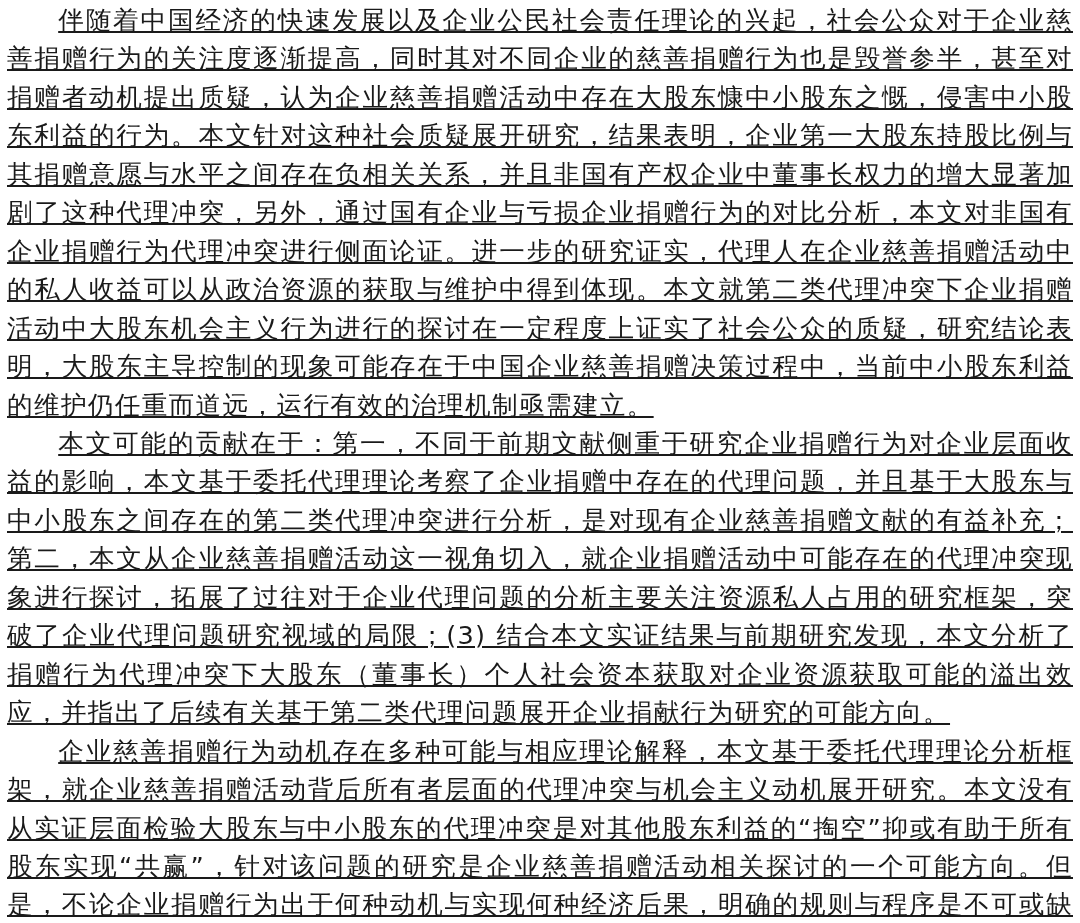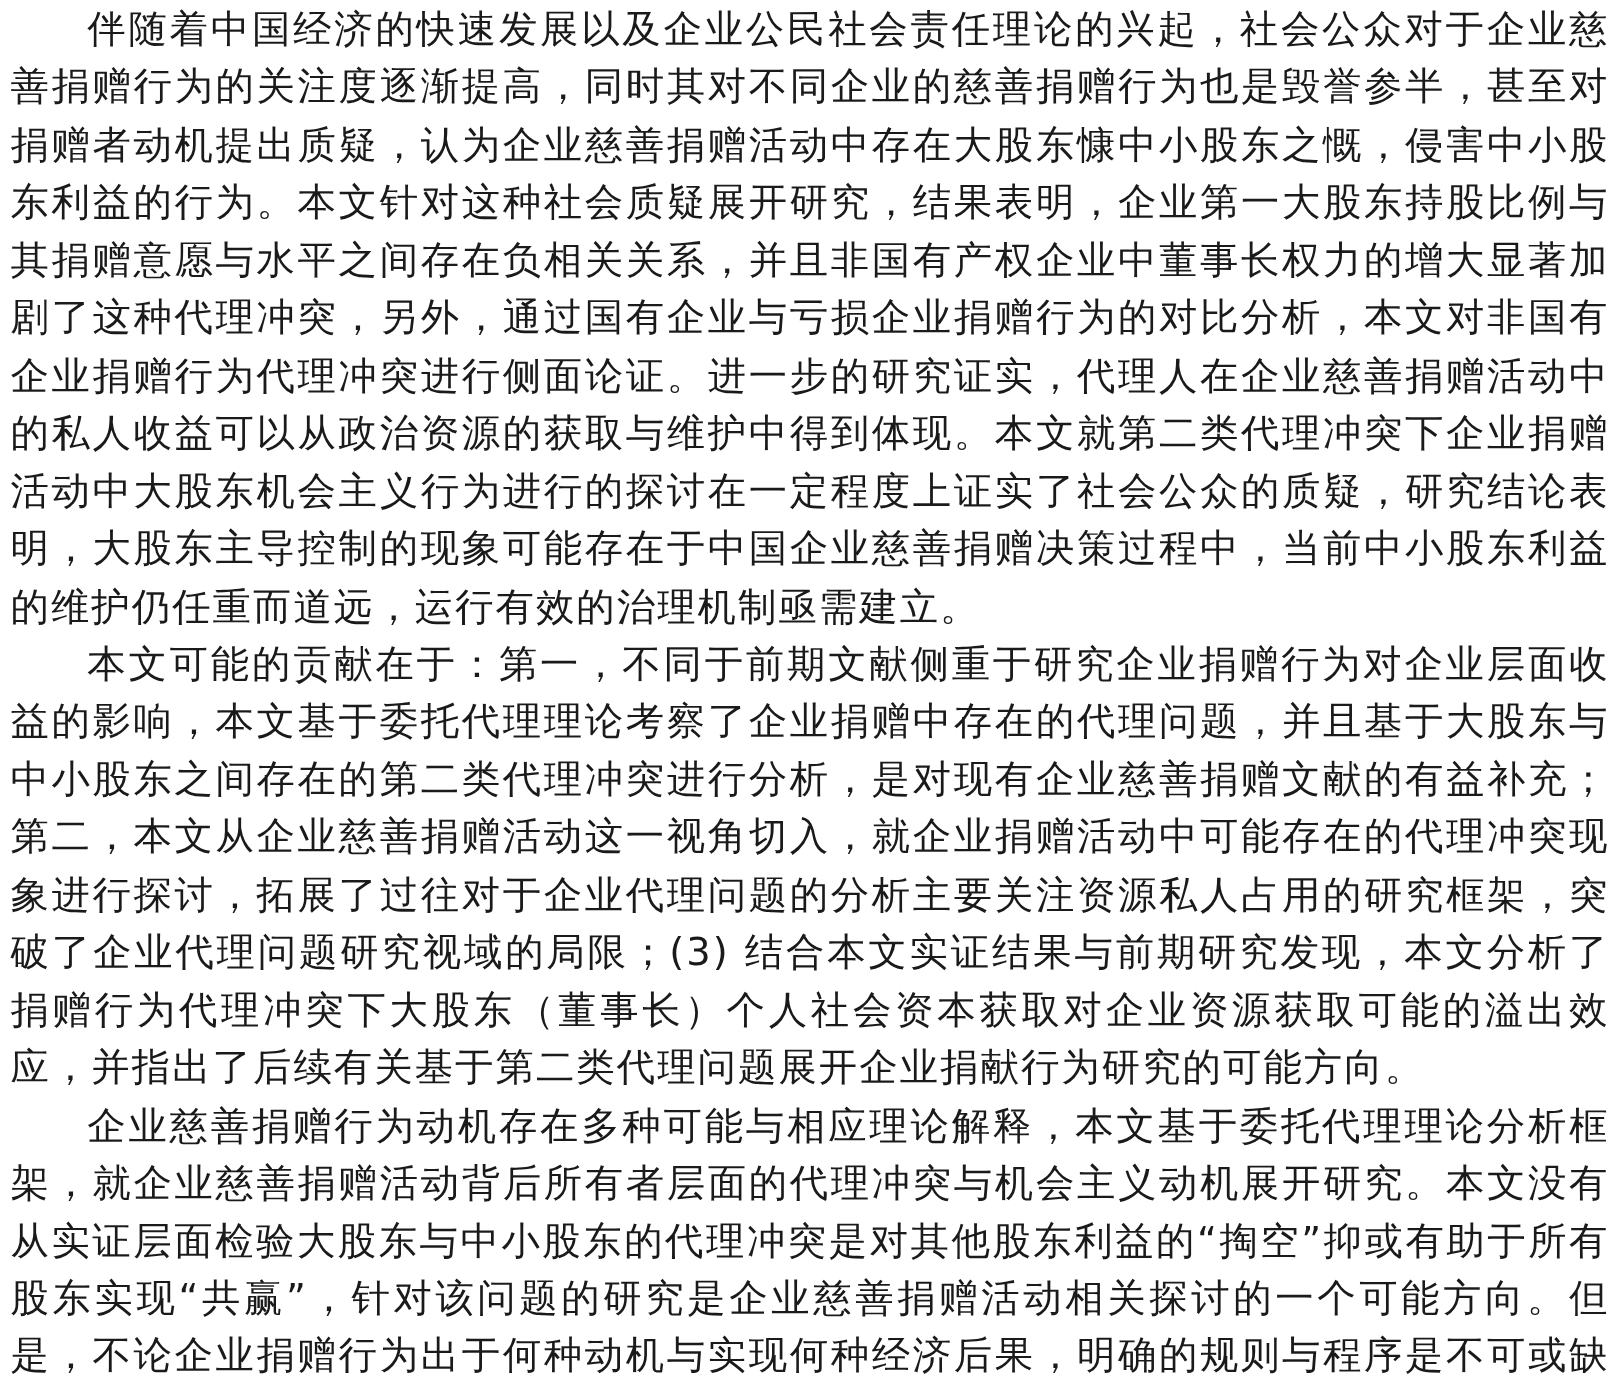--- a/index.html
+++ b/index.html
@@ -24,20 +24,21 @@
       line-height: 38.45px;
       letter-spacing: 1.35px;
       text-align: justify;
       text-justify: inter-character;
     }
     .para {
       margin: 0;
       text-indent: 2em;
       text-align: justify;
       text-align-last: left;
+      text-decoration: underline;
     }
   </style>
 </head>
 <body>
 
 <div class="page">
   <p class="para">伴随着中国经济的快速发展以及企业公民社会责任理论的兴起，社会公众对于企业慈善捐赠行为的关注度逐渐提高，同时其对不同企业的慈善捐赠行为也是毁誉参半，甚至对捐赠者动机提出质疑，认为企业慈善捐赠活动中存在大股东慷中小股东之慨，侵害中小股东利益的行为。本文针对这种社会质疑展开研究，结果表明，企业第一大股东持股比例与其捐赠意愿与水平之间存在负相关关系，并且非国有产权企业中董事长权力的增大显著加剧了这种代理冲突，另外，通过国有企业与亏损企业捐赠行为的对比分析，本文对非国有企业捐赠行为代理冲突进行侧面论证。进一步的研究证实，代理人在企业慈善捐赠活动中的私人收益可以从政治资源的获取与维护中得到体现。本文就第二类代理冲突下企业捐赠活动中大股东机会主义行为进行的探讨在一定程度上证实了社会公众的质疑，研究结论表明，大股东主导控制的现象可能存在于中国企业慈善捐赠决策过程中，当前中小股东利益的维护仍任重而道远，运行有效的治理机制亟需建立。</p>
   <p class="para">本文可能的贡献在于：第一，不同于前期文献侧重于研究企业捐赠行为对企业层面收益的影响，本文基于委托代理理论考察了企业捐赠中存在的代理问题，并且基于大股东与中小股东之间存在的第二类代理冲突进行分析，是对现有企业慈善捐赠文献的有益补充；第二，本文从企业慈善捐赠活动这一视角切入，就企业捐赠活动中可能存在的代理冲突现象进行探讨，拓展了过往对于企业代理问题的分析主要关注资源私人占用的研究框架，突破了企业代理问题研究视域的局限；(3) 结合本文实证结果与前期研究发现，本文分析了捐赠行为代理冲突下大股东（董事长）个人社会资本获取对企业资源获取可能的溢出效应，并指出了后续有关基于第二类代理问题展开企业捐献行为研究的可能方向。</p>
   <p class="para">企业慈善捐赠行为动机存在多种可能与相应理论解释，本文基于委托代理理论分析框架，就企业慈善捐赠活动背后所有者层面的代理冲突与机会主义动机展开研究。本文没有从实证层面检验大股东与中小股东的代理冲突是对其他股东利益的“掏空”抑或有助于所有股东实现“共赢”，针对该问题的研究是企业慈善捐赠活动相关探讨的一个可能方向。但是，不论企业捐赠行为出于何种动机与实现何种经济后果，明确的规则与程序是不可或缺的。上市公司可以进行慈善捐赠，但需要遵循企业决策程序与公司章程，公司内部应通过有效内部治理机制加强对慈善捐赠决策过程的监督，防止大股东慷中小股东之慨、谋个人之私利，加剧社会的不公正或者因此而引发的社会舆论质疑。</p>
 </div>

